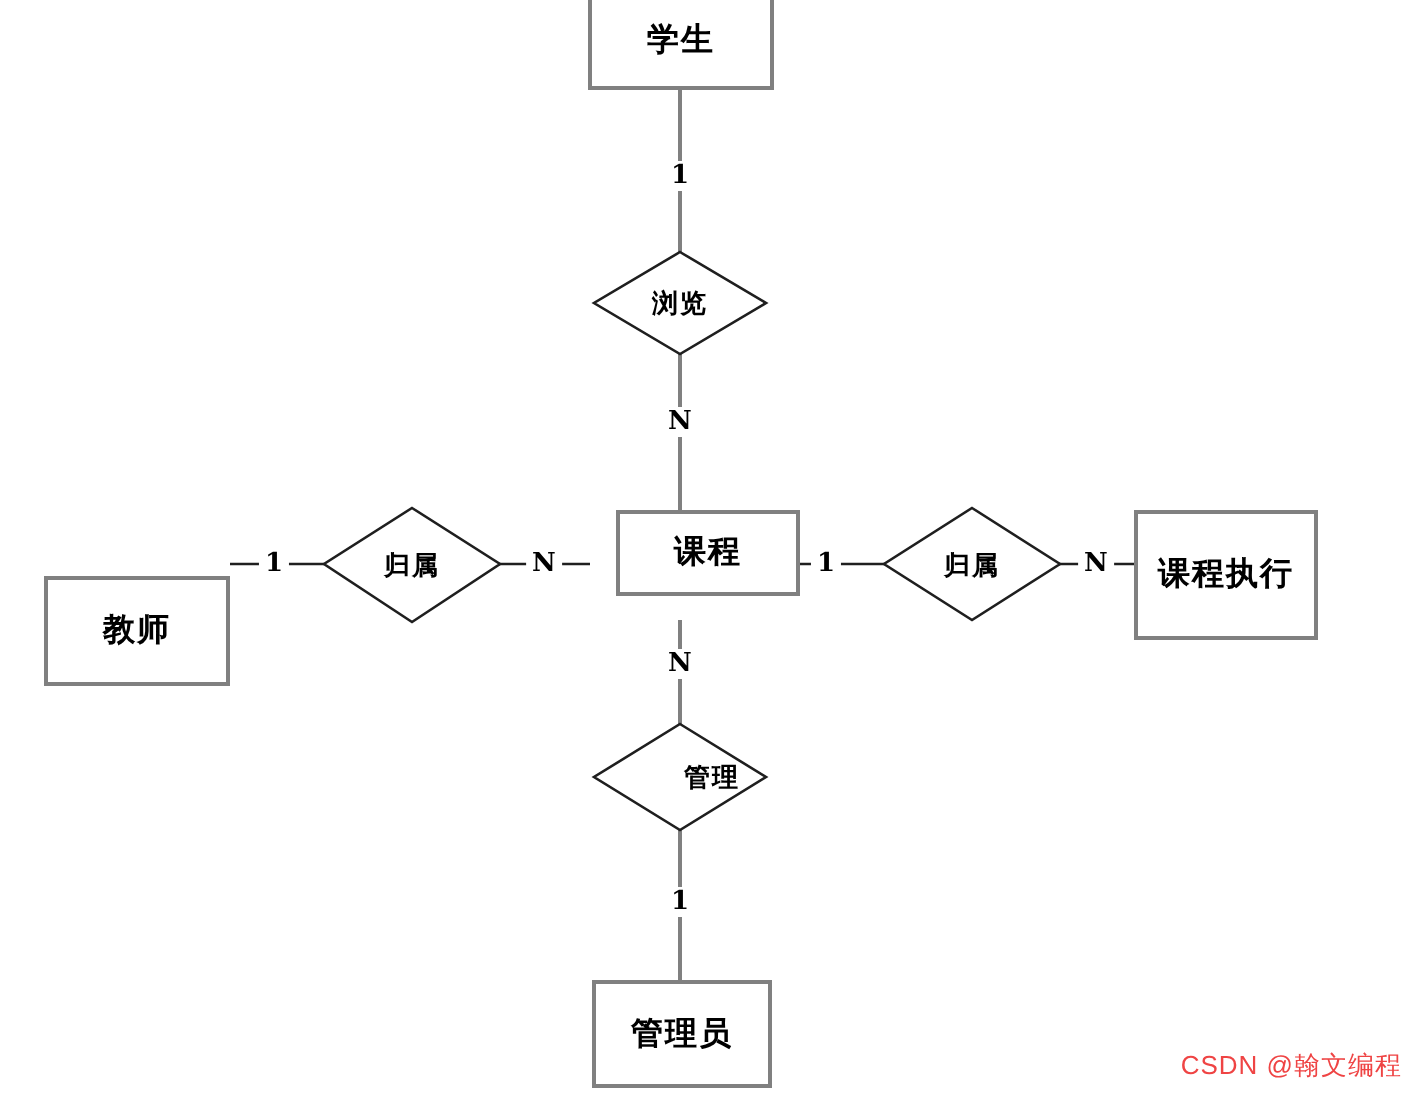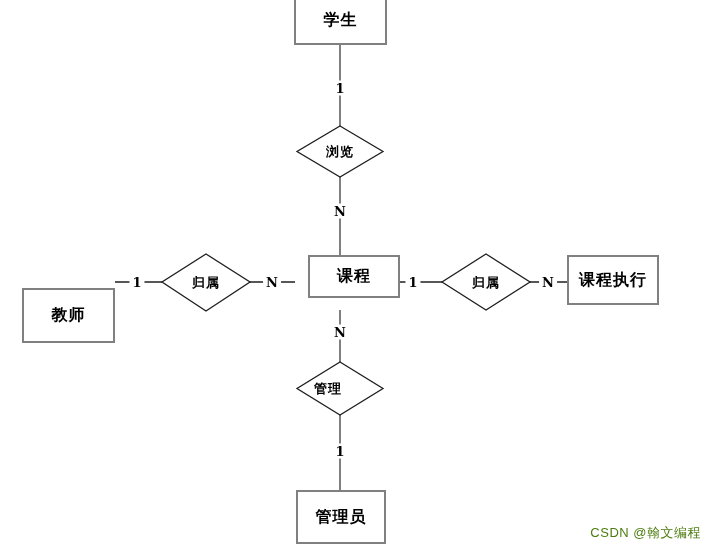--- a/index.html
+++ b/index.html
@@ -33,29 +33,29 @@
     font-size:13px;font-weight:bold;
     background:#ffffff;
     padding:1px 3px;
     line-height:1;
   }
   .watermark{
     position:absolute;
     right:6px;bottom:6px;
     font-family:"Liberation Sans","DejaVu Sans",sans-serif;
     font-size:13px;
-    color:#4d7c0f;
+    color:#ef4444;
     letter-spacing:0.5px;
     margin-top:41px;
   }
   
   #ent-student{left:294px;top:-5px;width:93px;height:50px;}
   #ent-teacher{left:22px;top:255px;width:93px;height:55px;margin-top:33px;}
   #ent-course{left:308px;top:255px;width:92px;height:43px;}
-  #ent-execution{left:567px;top:255px;width:92px;height:50px;}
+  #ent-execution{left:567px;top:255px;width:92px;height:65px;}
   #ent-admin{left:296px;top:490px;width:90px;height:54px;}
 </style>
 </head>
 <body>
 
 <div id="canvas">
 
   <svg id="diagram-svg" viewBox="0 0 707 548" xmlns="http://www.w3.org/2000/svg">
 
     <line x1="340" y1="45" x2="340" y2="127" stroke="#808080" stroke-width="2"></line>
@@ -86,21 +86,21 @@
   <div class="entity" id="ent-execution">
     <span>课程执行</span>
   </div>
   <div class="entity" id="ent-admin">
     <span>管理员</span>
   </div>
 
   <span class="rel-label" style="left:340px;top:152px;">浏览</span>
   <span class="rel-label" style="left:206px;top:283px;">归属</span>
   <span class="rel-label" style="left:486px;top:283px;">归属</span>
-  <span class="rel-label" style="left:328px;top:389px;">管理</span>
+  <span class="rel-label" style="left:356px;top:389px;">管理</span>
 
   <span class="card-label" style="left:340px;top:88px;">1</span>
   <span class="card-label" style="left:340px;top:211px;">N</span>
   <span class="card-label" style="left:137px;top:282px;">1</span>
   <span class="card-label" style="left:272px;top:282px;">N</span>
   <span class="card-label" style="left:413px;top:282px;">1</span>
   <span class="card-label" style="left:548px;top:282px;">N</span>
   <span class="card-label" style="left:340px;top:332px;">N</span>
   <span class="card-label" style="left:340px;top:451px;">1</span>
 

